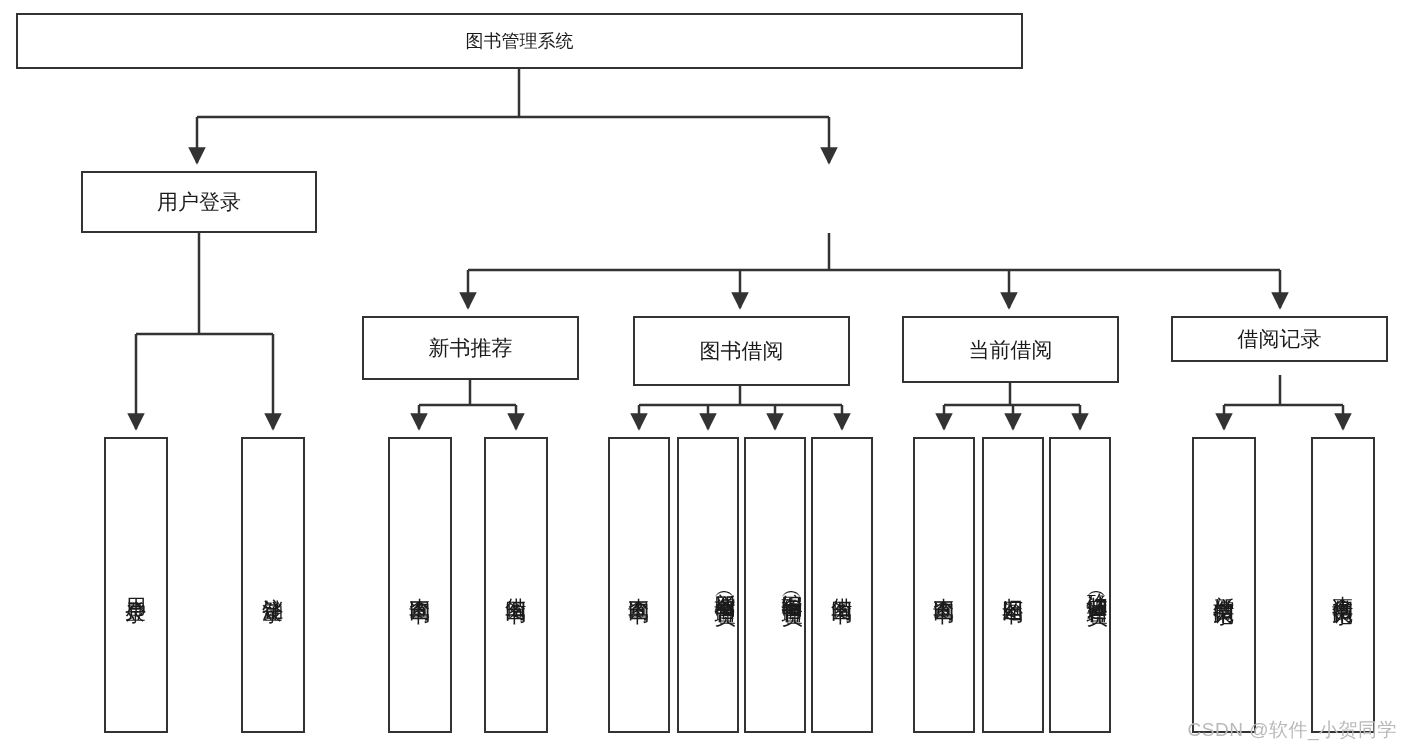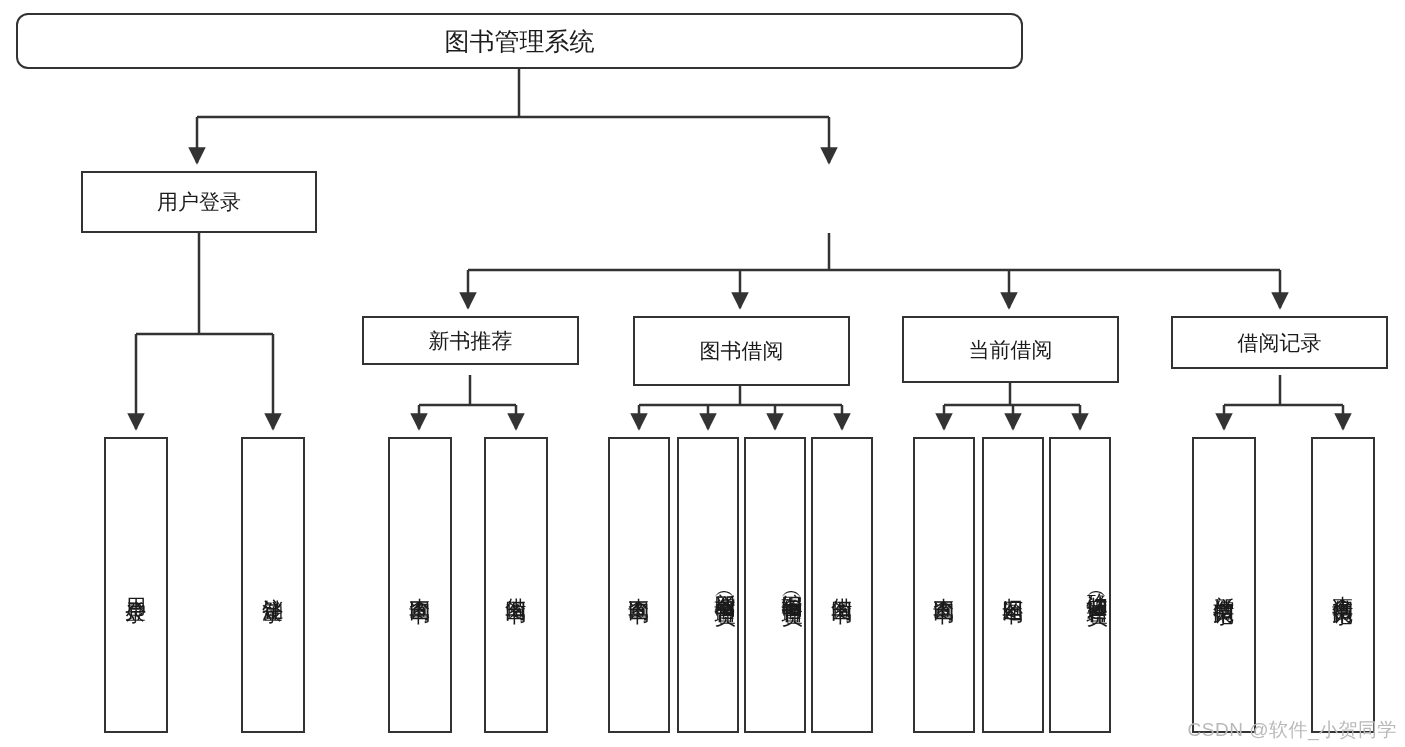--- a/index.html
+++ b/index.html
@@ -32,22 +32,21 @@
     border: 2.5px solid #333333;
     background: #ffffff;
     display: flex;
     align-items: center;
     justify-content: center;
     color: #1b1b1b;
     line-height: 1.12;
     text-align: center;
   }
   .node.root {
-    font-size: 25px;
-    border-radius: 12px;
+    font-size: 18px;
   }
   .node.lvl2 {
     font-size: 21px;
   }
   .node.lvl3 {
     font-size: 21px;
   }
   .node.leaf {
     writing-mode: vertical-rl;
     text-orientation: upright;
@@ -131,30 +130,30 @@
   </svg>
 
   <div class="node root" style="left:16px; top:13px; width:1007px; height:56px;">
     <span>图书管理系统</span>
   </div>
 
   <div class="node lvl2" style="left:81px; top:171px; width:236px; height:62px;">
     <span>用户登录</span>
   </div>
 
-  <div class="node lvl3" style="left:362px; top:316px; width:217px; height:49px;text-align:right;">
+  <div class="node lvl3" style="left:362px; top:316px; width:217px; height:64px;text-align:right;">
     <span>新书推荐</span>
   </div>
   <div class="node lvl3" style="left:633px; top:316px; width:217px; height:70px;">
     <span>图书借阅</span>
   </div>
   <div class="node lvl3" style="left:902px; top:316px; width:217px; height:67px;">
     <span>当前借阅</span>
   </div>
-  <div class="node lvl3" style="left:1171px; top:316px; width:217px; height:53px;">
+  <div class="node lvl3" style="left:1171px; top:316px; width:217px; height:46px;">
     <span>借阅记录</span>
   </div>
 
   <div class="node leaf" style="left:104px; top:437px; width:64px; height:296px;">
     <span class="vtext">用户登录</span>
   </div>
   <div class="node leaf" style="left:241px; top:437px; width:64px; height:296px;">
     <span class="vtext">注销登录</span>
   </div>
 

